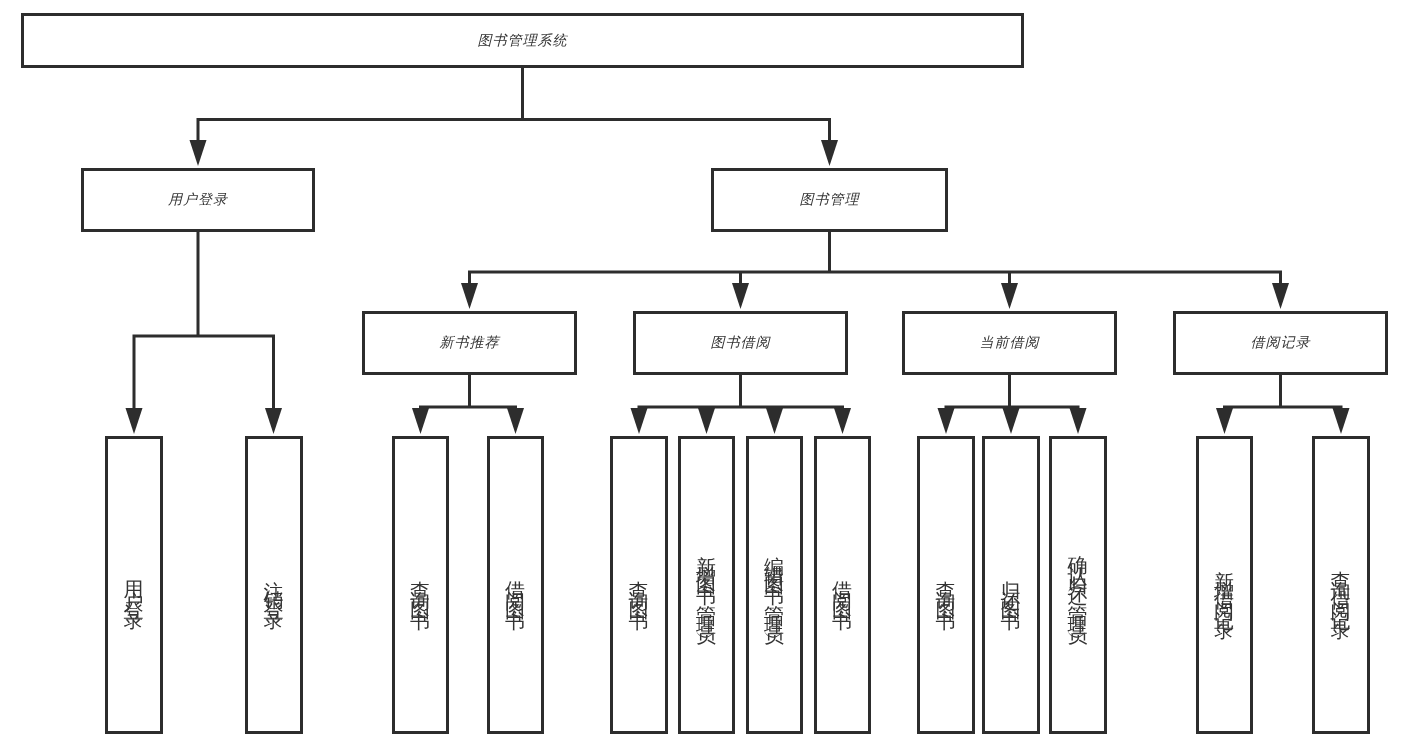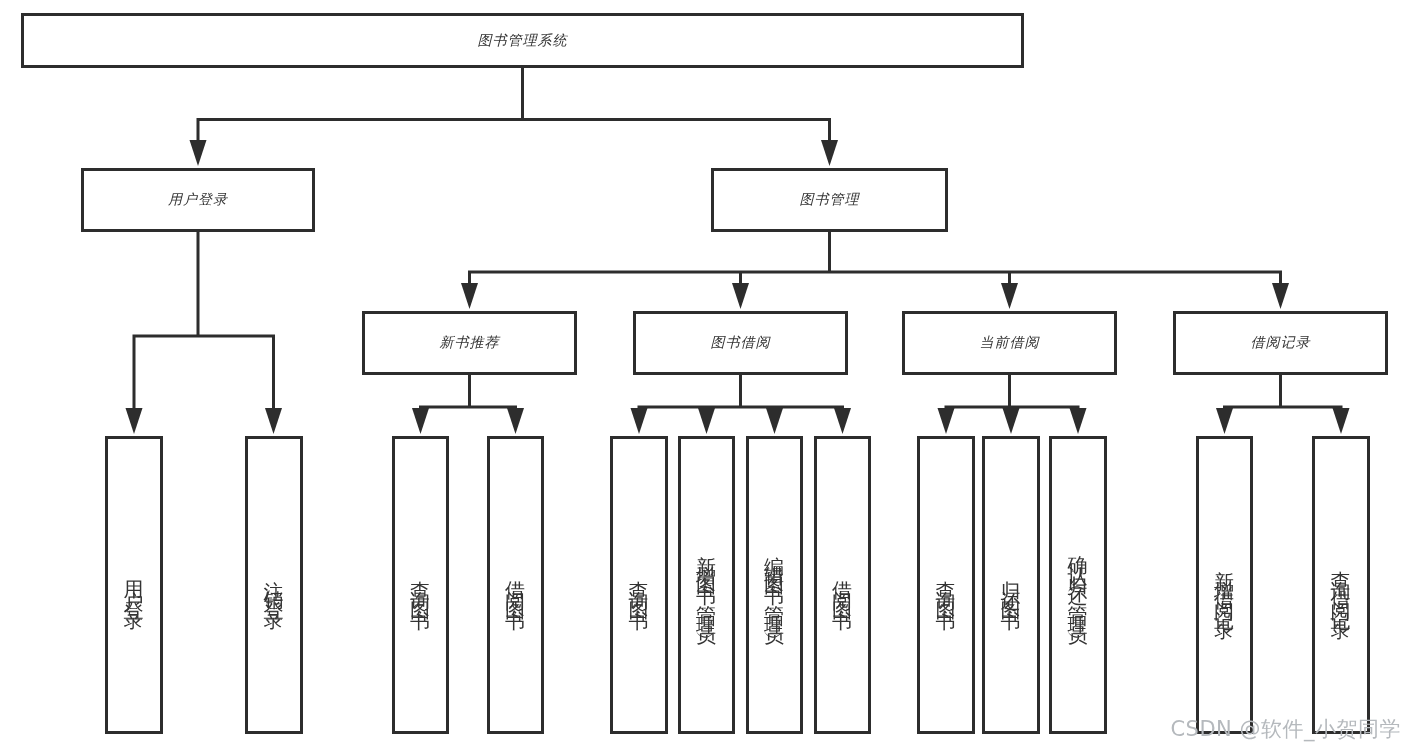--- a/index.html
+++ b/index.html
@@ -158,15 +158,14 @@
     <span>确认归还（管理员）</span>
   </div>
 
   <div class="node vbox" style="left:1196px; top:436px; width:57px; height:298px;">
     <span>新增借阅记录</span>
   </div>
   <div class="node vbox" style="left:1312px; top:436px; width:58px; height:298px;">
     <span>查询借阅记录</span>
   </div>
 
-  <div class="watermark">CSDN @软件_小贺同学</div>
 
 </div>
 
 </body></html>

